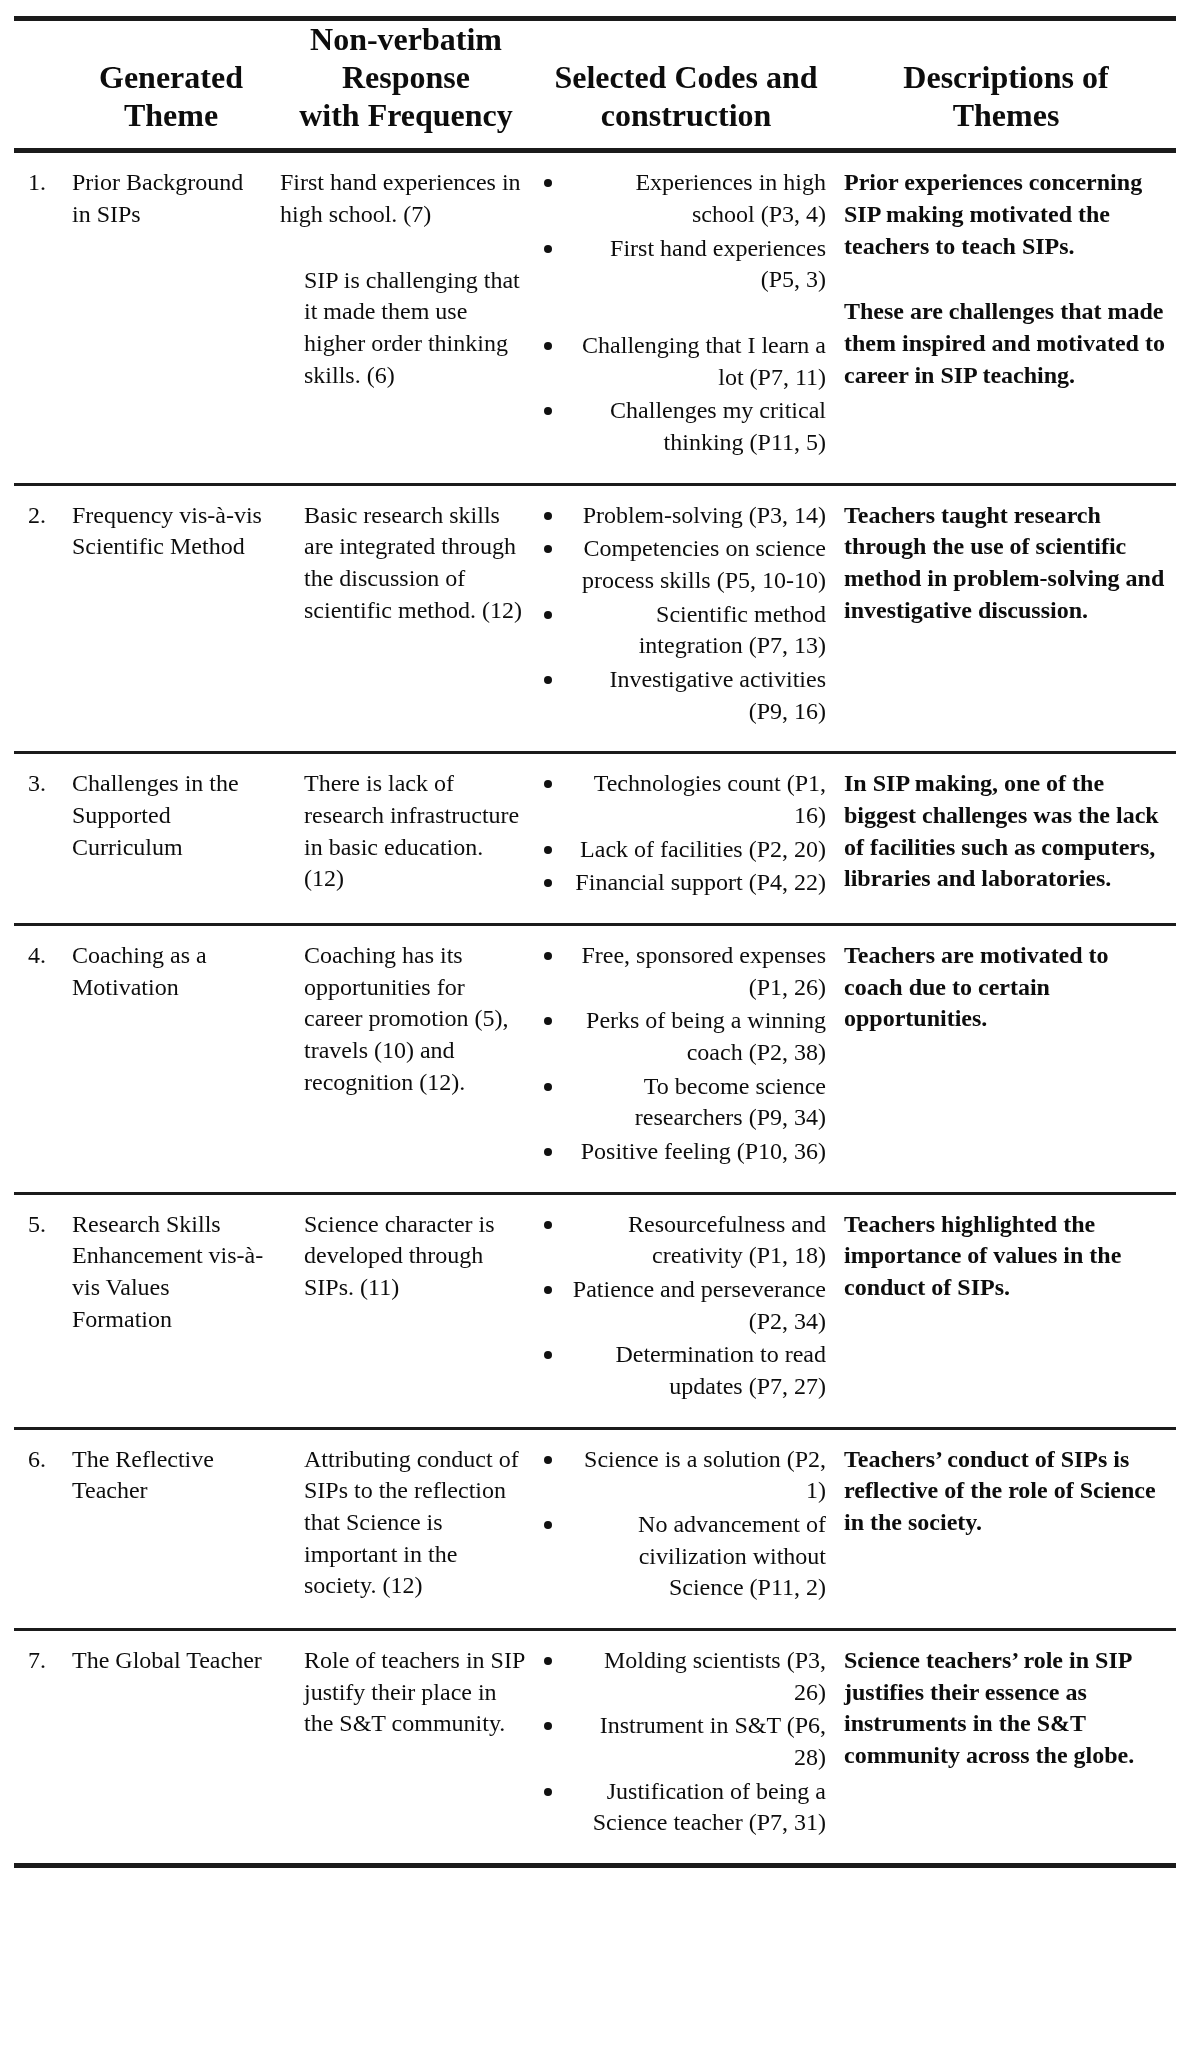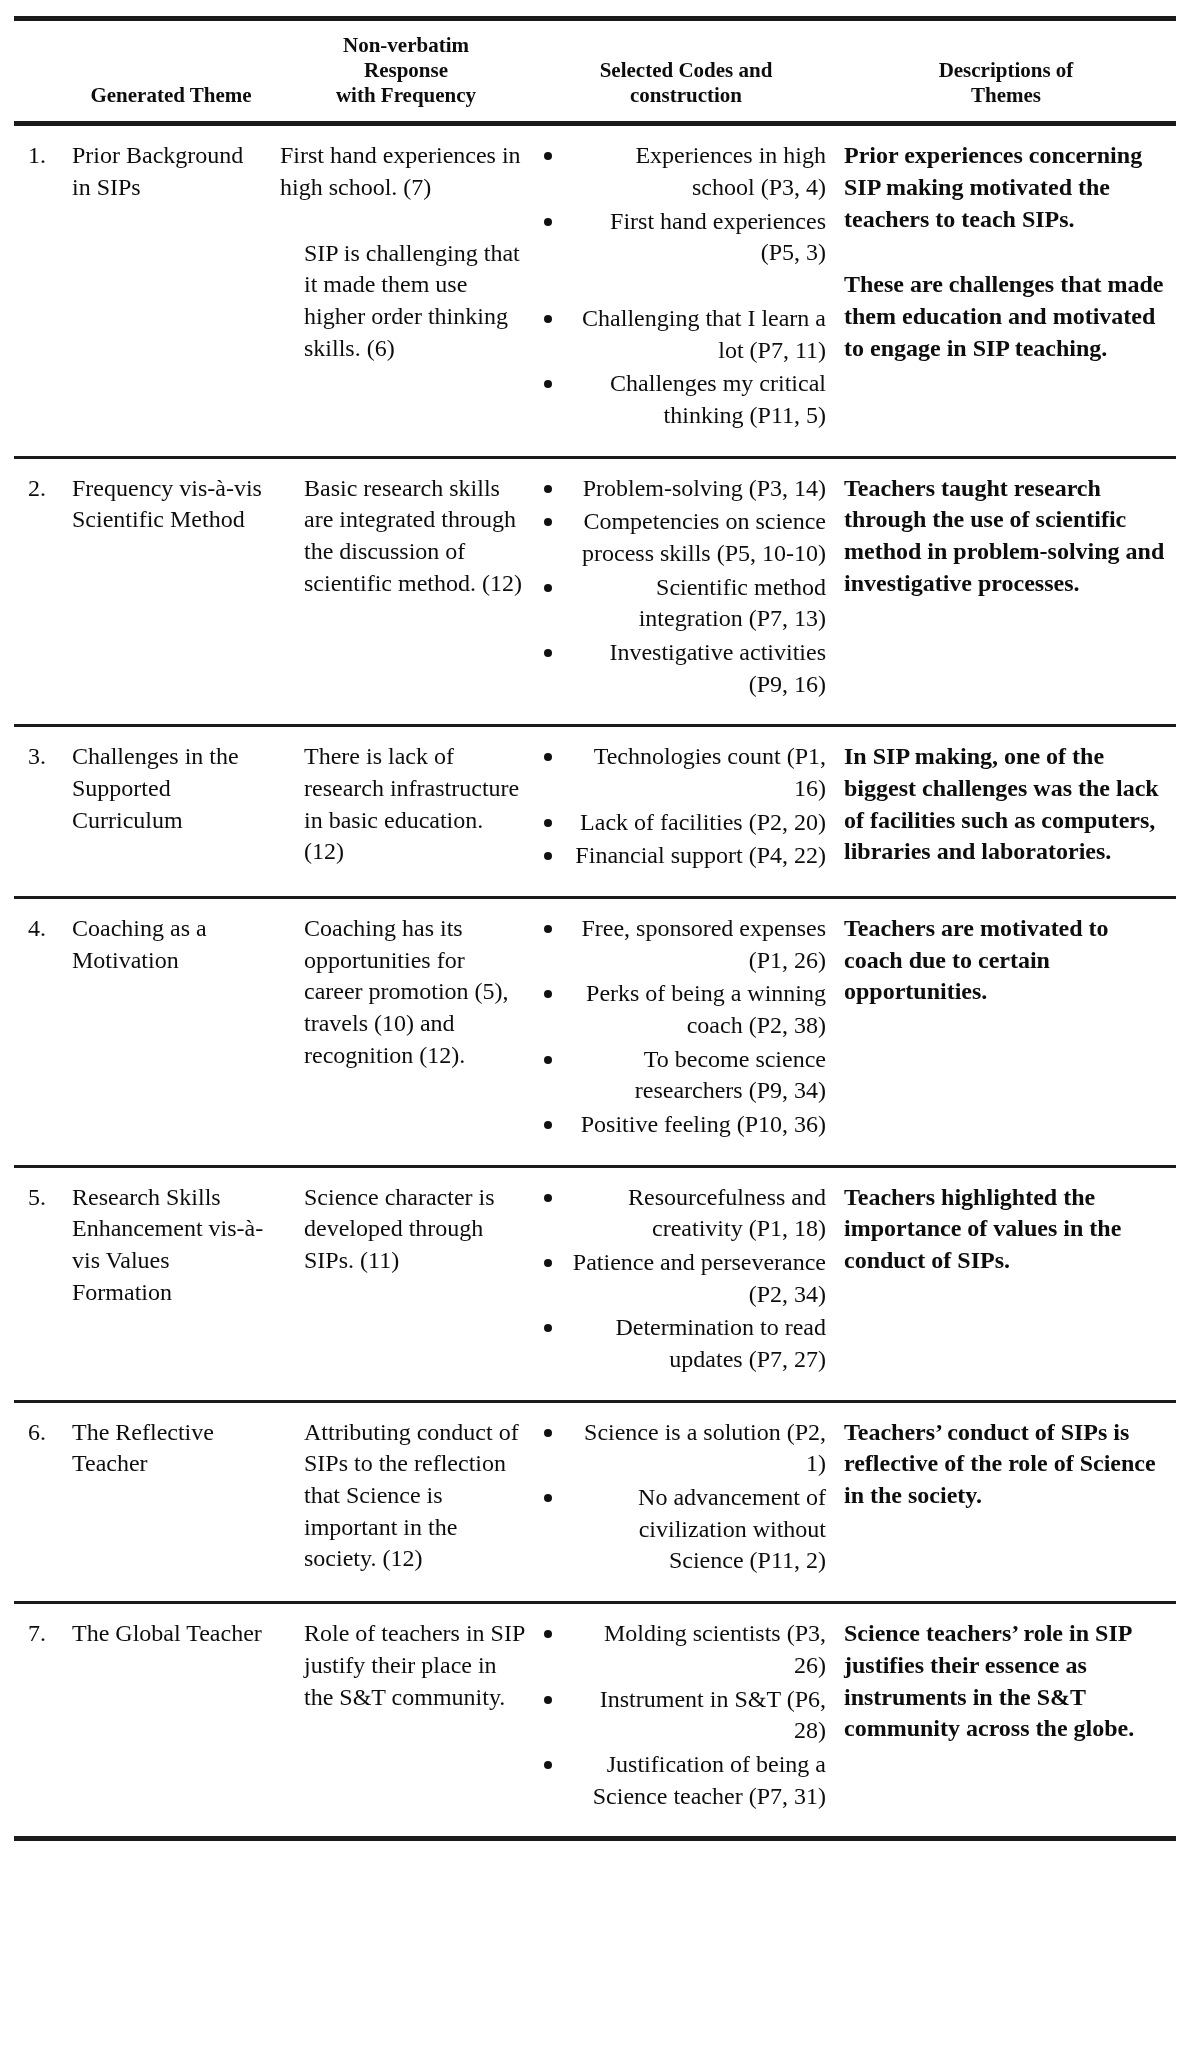--- a/index.html
+++ b/index.html
@@ -28,25 +28,25 @@
     margin-top: 16px;
   }
 
   
   .rule-heavy {
     border-top: 5px solid #1b1b1b;
   }
 
   thead th {
     font-weight: bold;
-    font-size: 21px;
+    font-size: 32px;
     line-height: 1.18;
     text-align: center;
     vertical-align: bottom;
-    padding: 12px 10px 14px 10px;
+    padding: 0 10px 14px 10px;
     font-family: "Liberation Serif", "DejaVu Serif", serif;
   }
   thead tr.head-row th {
     border-bottom: 5px solid #1b1b1b;
   }
   thead tr.top-rule th {
     padding: 0;
     height: 0;
     line-height: 0;
     font-size: 0;
@@ -159,39 +159,39 @@
           <td class="codes-cell">
             <ul class="codes-list">
               <li class=""><span class="bullet-dot"></span><span>Experiences in high school (P3, 4)</span></li>
               <li class=""><span class="bullet-dot"></span><span>First hand experiences (P5, 3)</span></li>
               <li class="group-gap"><span class="bullet-dot"></span><span>Challenging that I learn a lot (P7, 11)</span></li>
               <li class=""><span class="bullet-dot"></span><span>Challenges my critical thinking (P11, 5)</span></li>
             </ul>
           </td>
           <td class="desc-cell">
             <p class="desc-block">Prior experiences concerning SIP making motivated the teachers to teach SIPs.</p>
-            <p class="desc-block">These are challenges that made them education and motivated to engage in SIP teaching.</p>
+            <p class="desc-block">These are challenges that made them inspired and motivated to career in SIP teaching.</p>
           </td>
         </tr>
         <tr class="data-row">
           <td class="num-cell">2.</td>
           <td class="theme-cell">Frequency vis-à-vis Scientific Method</td>
           <td class="resp-cell">
             <p class="resp-block">Basic research skills are integrated through the discussion of scientific method. (12)</p>
           </td>
           <td class="codes-cell">
             <ul class="codes-list">
               <li class=""><span class="bullet-dot"></span><span>Problem-solving (P3, 14)</span></li>
               <li class=""><span class="bullet-dot"></span><span>Competencies on science process skills (P5, 10-10)</span></li>
               <li class=""><span class="bullet-dot"></span><span>Scientific method integration (P7, 13)</span></li>
               <li class=""><span class="bullet-dot"></span><span>Investigative activities (P9, 16)</span></li>
             </ul>
           </td>
           <td class="desc-cell">
-            <p class="desc-block">Teachers taught research through the use of scientific method in problem-solving and investigative processes.</p>
+            <p class="desc-block">Teachers taught research through the use of scientific method in problem-solving and investigative discussion.</p>
           </td>
         </tr>
         <tr class="data-row">
           <td class="num-cell">3.</td>
           <td class="theme-cell">Challenges in the Supported Curriculum</td>
           <td class="resp-cell">
             <p class="resp-block">There is lack of research infrastructure in basic education. (12)</p>
           </td>
           <td class="codes-cell">
             <ul class="codes-list">

